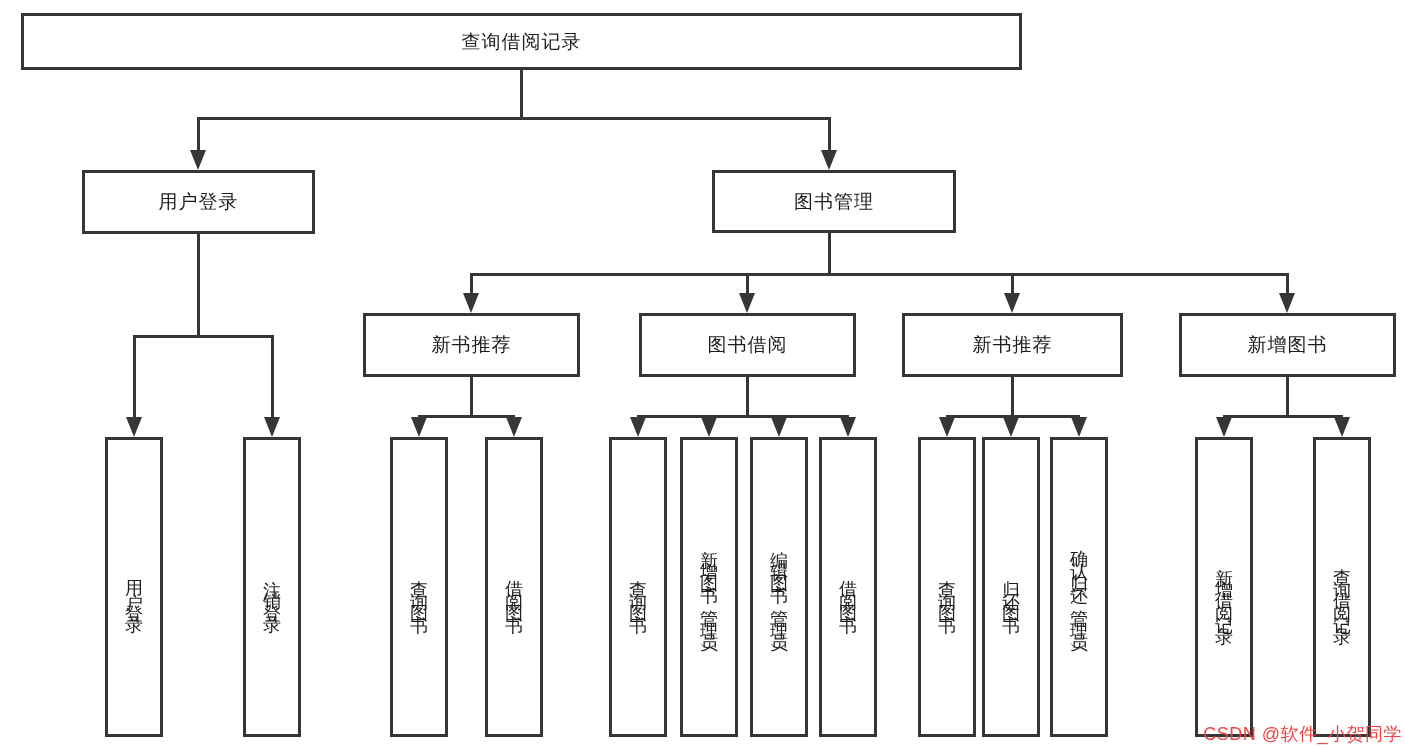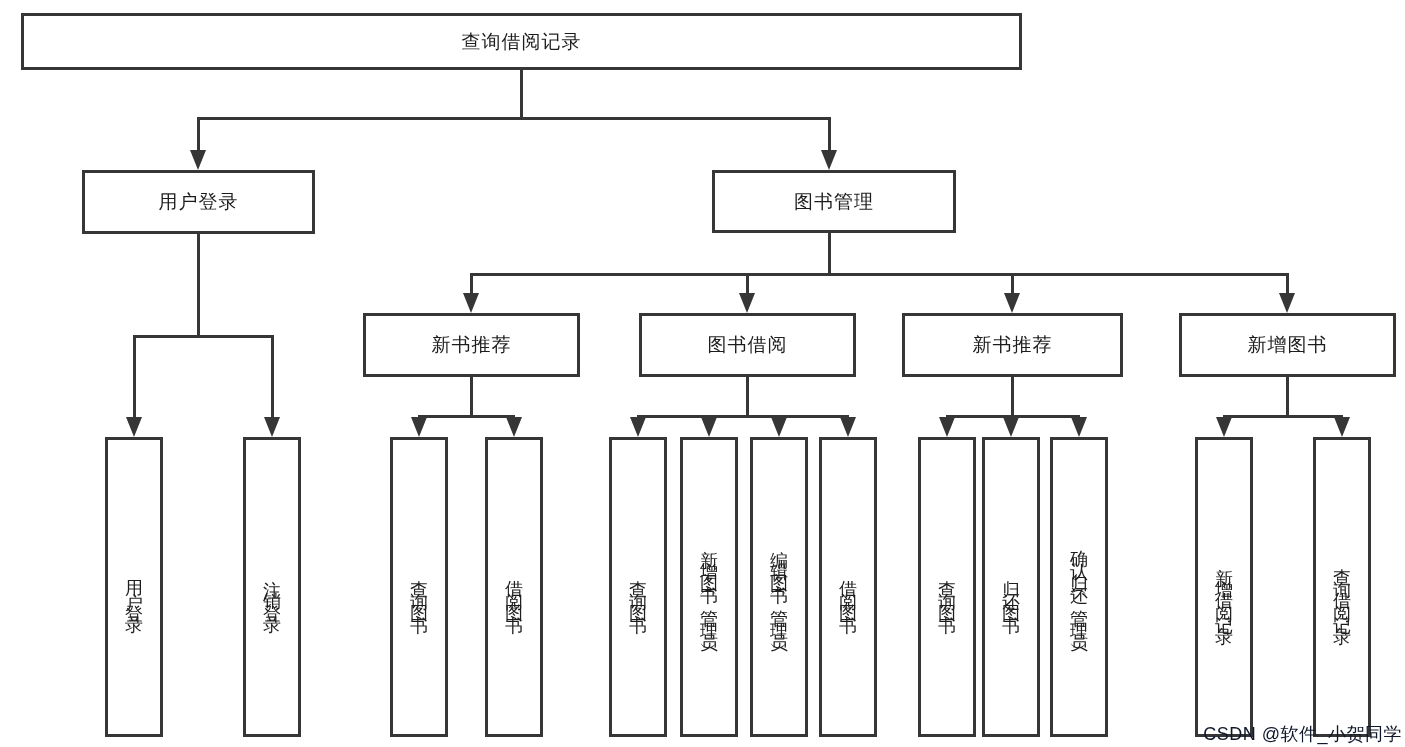--- a/index.html
+++ b/index.html
@@ -23,21 +23,21 @@
   }
   .vline{position:absolute;width:3px;background:#363636;}
   .hline{position:absolute;height:3px;background:#363636;}
   .arrow{
     position:absolute;width:0;height:0;
     border-left:8px solid transparent;border-right:8px solid transparent;
     border-top:20px solid #363636;
   }
   .watermark{
     position:absolute;right:3px;bottom:1px;
-    font-size:18px;color:#0f172a;letter-spacing:0.5px;
+    font-size:18px;color:#ef4444;letter-spacing:0.5px;
   }
 </style>
 </head>
 <body>
 
 <div id="canvas">
 
   <div class="box hbox1" style="left:21px;top:13px;width:1001px;height:57px">查询借阅记录</div>
 
   <div class="box hbox2" style="left:82px;top:170px;width:233px;height:64px">用户登录</div>

